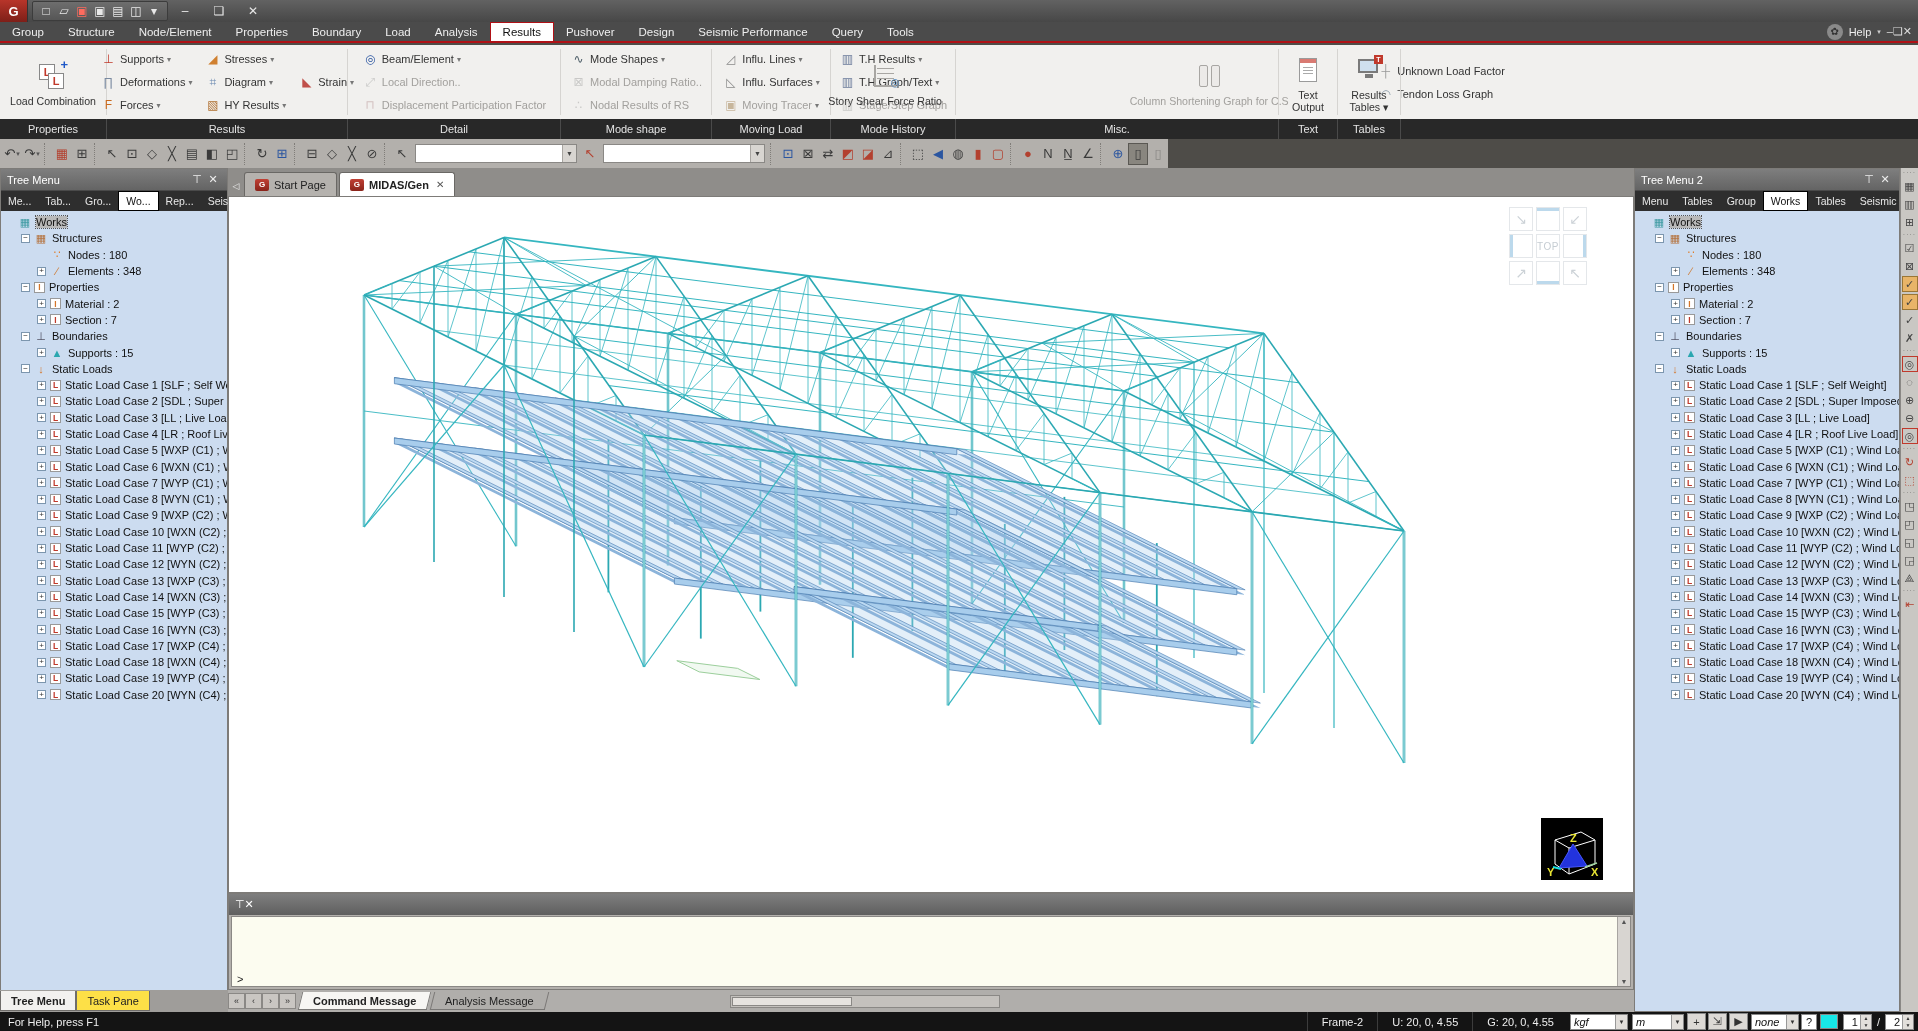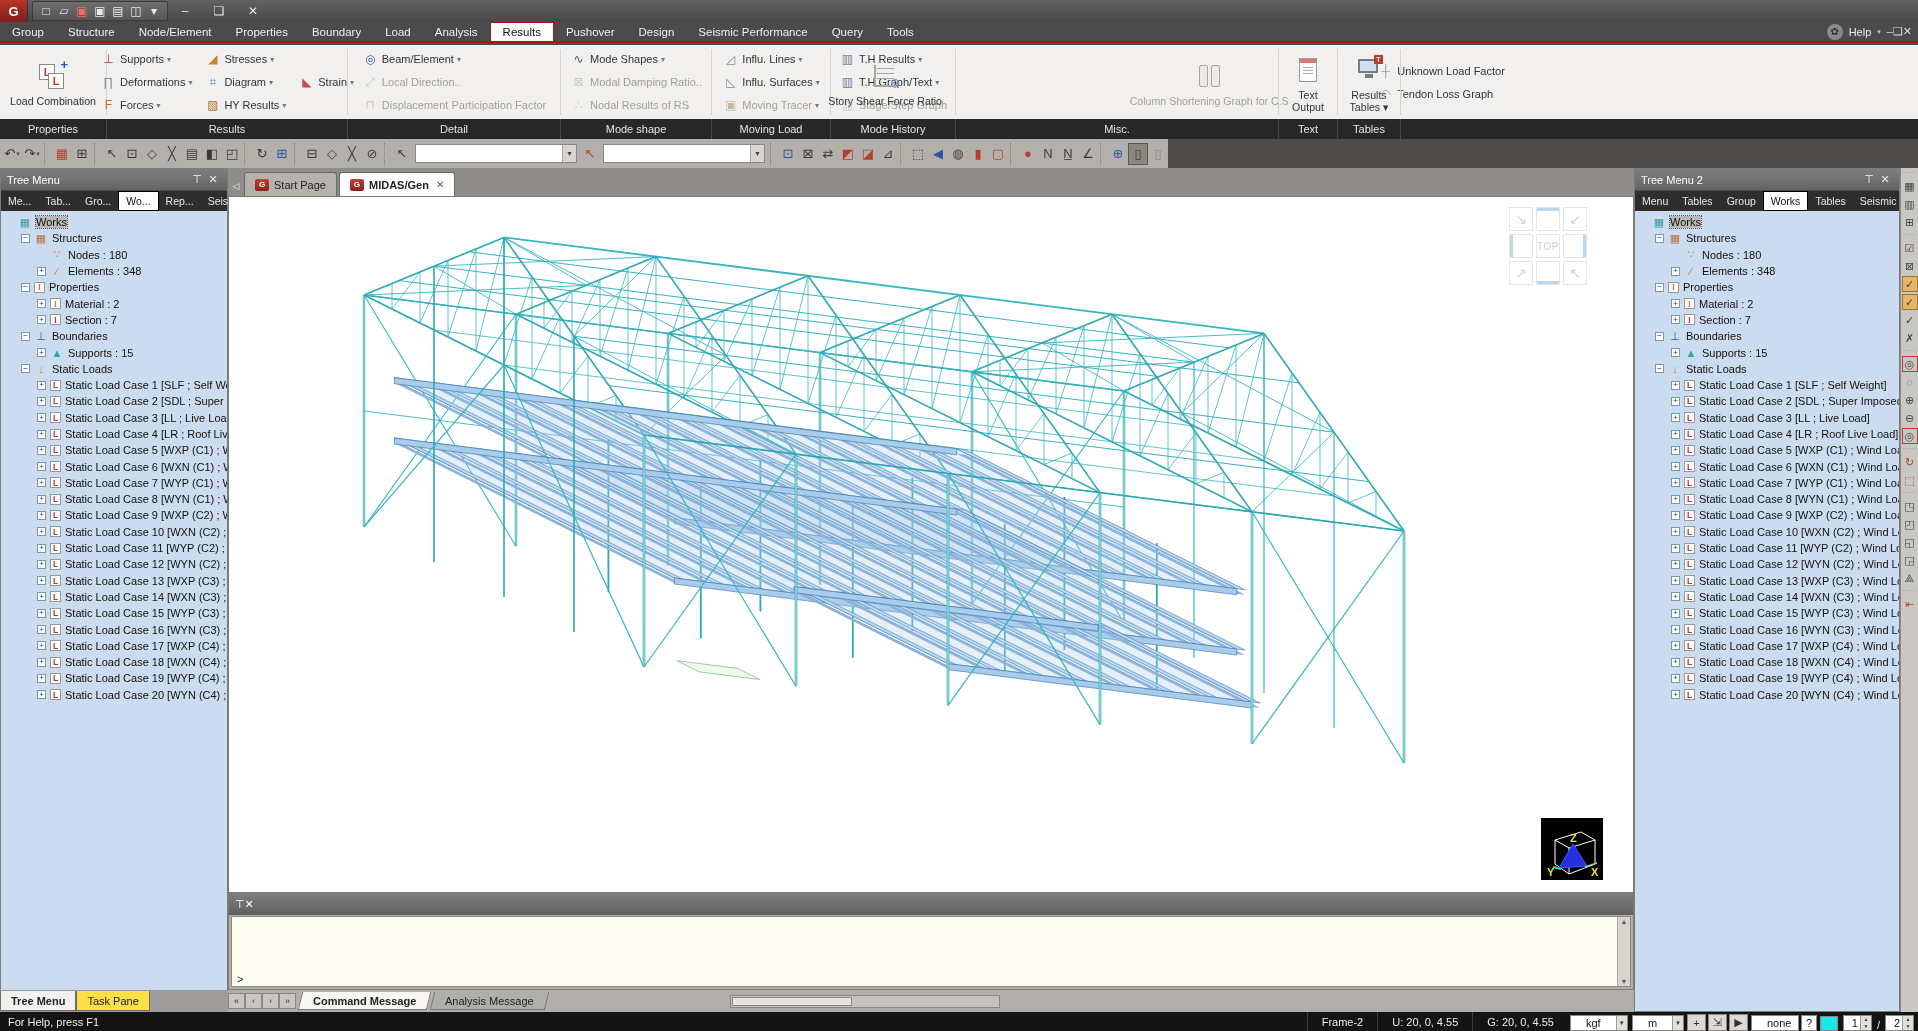--- a/index.html
+++ b/index.html
@@ -141,24 +141,24 @@
   .nvb{width:17px;height:16px;background:#c9c6c2;border:1px solid #8a8885;display:flex;align-items:center;justify-content:center;font-size:9px;color:#333;}
   .mtab{height:18px;padding:0 12px;display:flex;align-items:center;border:1px solid #7a7876;border-top:none;background:#b0aeab;color:#222;transform:skewX(-14deg);margin-right:3px;}
   .mtab span{transform:skewX(14deg);}
   .mtab.act{background:#f7f6f3;font-weight:bold;}
   .hscroll{margin-left:180px;width:270px;height:13px;background:#c4c1bd;border:1px solid #8a8885;position:relative;}
   .hscroll .thumb{position:absolute;left:1px;top:1px;width:120px;height:9px;background:#e6e3df;border:1px solid #8a8885;}
 
   
   .statusbar{position:absolute;left:0;top:1012px;width:1918px;height:19px;background:#141414;color:#eee;display:flex;align-items:center;}
   .st-help{margin-left:8px;}
-  .st-right{margin-left:auto;display:flex;align-items:flex-end;height:100%;}
+  .st-right{margin-left:auto;display:flex;align-items:center;height:100%;}
   .st-seg{padding:0 14px;border-left:1px solid #3c3c3c;height:100%;display:flex;align-items:center;white-space:nowrap;}
   .st-combo{height:16px;background:#fff;color:#111;border:1px solid #888;display:flex;align-items:center;margin:0 2px;}
-  .st-combo .cv{padding:0 15px;flex:1;}
+  .st-combo .cv{padding:0 3px;flex:1;font-style:italic;}
   .st-combo .ca{width:12px;height:14px;background:#e2dfdb;border-left:1px solid #999;display:flex;align-items:center;justify-content:center;font-size:6px;color:#333;}
   .st-ib{width:19px;height:17px;background:#dcd9d5;border:1px solid #888;color:#333;display:flex;align-items:center;justify-content:center;font-size:11px;margin:0 1px;}
   .st-q{width:16px;height:16px;background:#fff;color:#111;border:1px solid #888;display:flex;align-items:center;justify-content:center;}
   .st-swatch{width:18px;height:15px;border:1px solid #888;margin:0 3px;}
   .st-spin{height:16px;background:#fff;border:1px solid #888;color:#111;display:flex;align-items:center;margin:0 2px;}
   .st-spin .sv{width:16px;text-align:right;padding-right:2px;}
   .st-spin .sb{width:11px;display:flex;flex-direction:column;border-left:1px solid #999;}
   .st-spin .sb div{height:7px;background:#e2dfdb;font-size:5px;line-height:7px;text-align:center;color:#333;}
   .st-slash{padding:0 3px;}
 </style>

